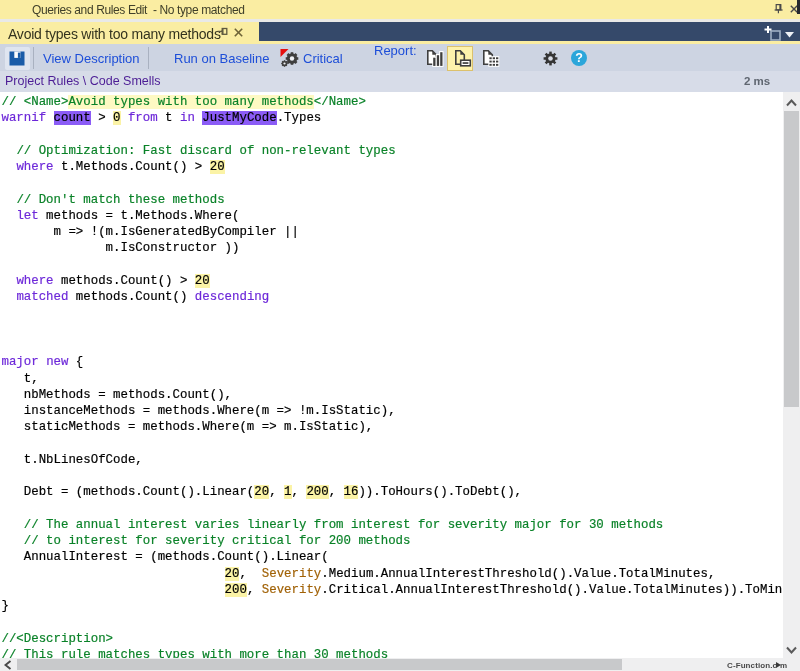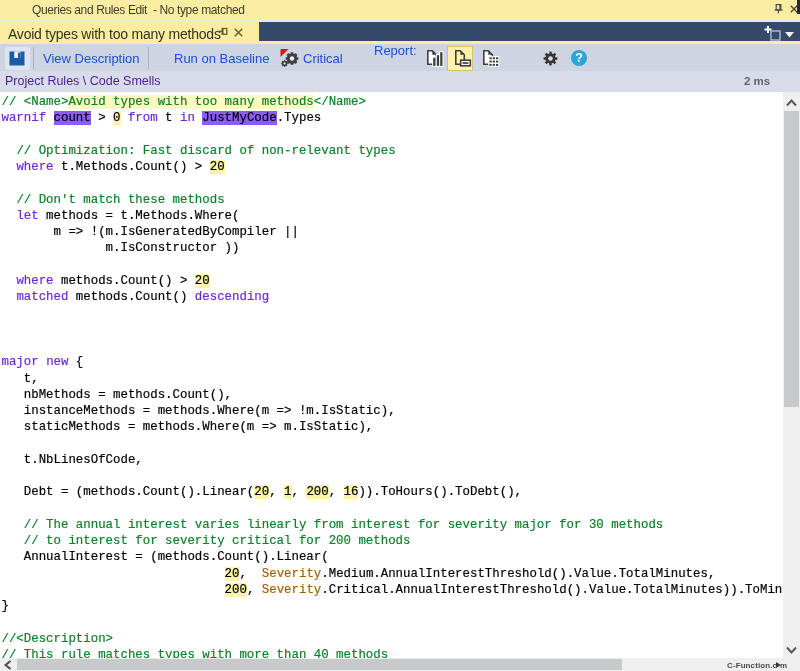--- a/index.html
+++ b/index.html
@@ -230,21 +230,21 @@
    Debt = (methods.Count().Linear(<span class="hy">20</span>, <span class="hy">1</span>, <span class="hy">200</span>, <span class="hy">16</span>)).ToHours().ToDebt(),
 
    <span class="c">// The annual interest varies linearly from interest for severity major for 30 methods</span>
    <span class="c">// to interest for severity critical for 200 methods</span>
    AnnualInterest = (methods.Count().Linear(
                               <span class="hy">20</span>,  <span class="t">Severity</span>.Medium.AnnualInterestThreshold().Value.TotalMinutes,
                               <span class="hy">200</span>, <span class="t">Severity</span>.Critical.AnnualInterestThreshold().Value.TotalMinutes)).ToMinutes().ToAnnualInterest(),
 }
 
 <span class="c">//&lt;Description&gt;</span>
-<span class="c">// This rule matches types with more than 40 methods</span></pre>
+<span class="c">// This rule matches types with more than 30 methods</span></pre>
 </div>
 
 <div class="abs" id="vscroll"></div>
 <div class="abs" id="vthumb"></div>
 <svg class="abs" style="left:786px;top:99px" width="11" height="8" viewBox="0 0 11 8">
   <polyline points="1,6.5 5.5,1.5 10,6.5" fill="none" stroke="#5a5a5a" stroke-width="2"></polyline>
 </svg>
 <svg class="abs" style="left:786px;top:646px" width="11" height="8" viewBox="0 0 11 8">
   <polyline points="1,1.5 5.5,6.5 10,1.5" fill="none" stroke="#5a5a5a" stroke-width="2"></polyline>
 </svg>

